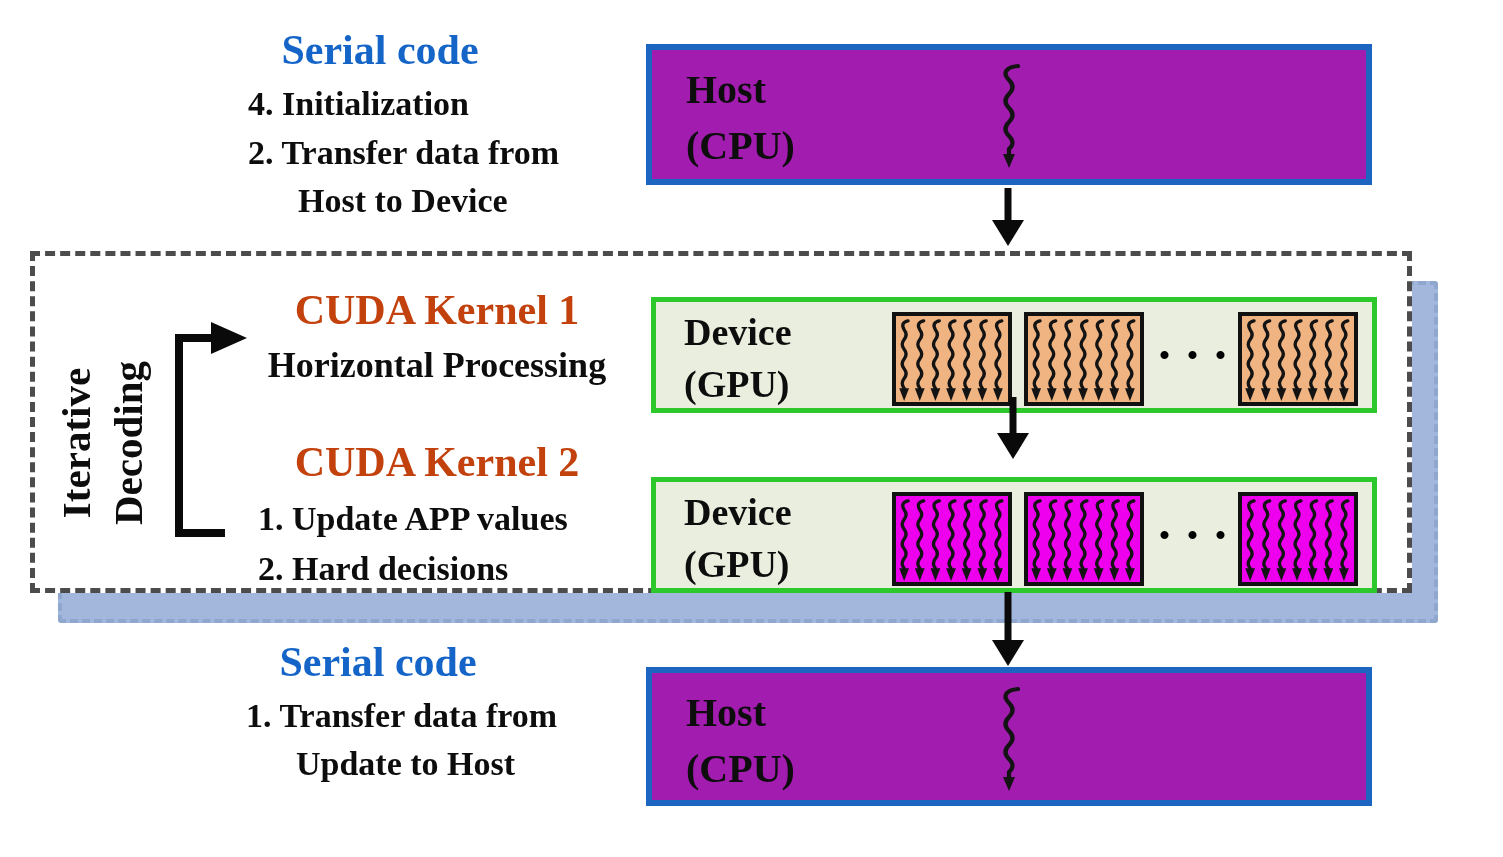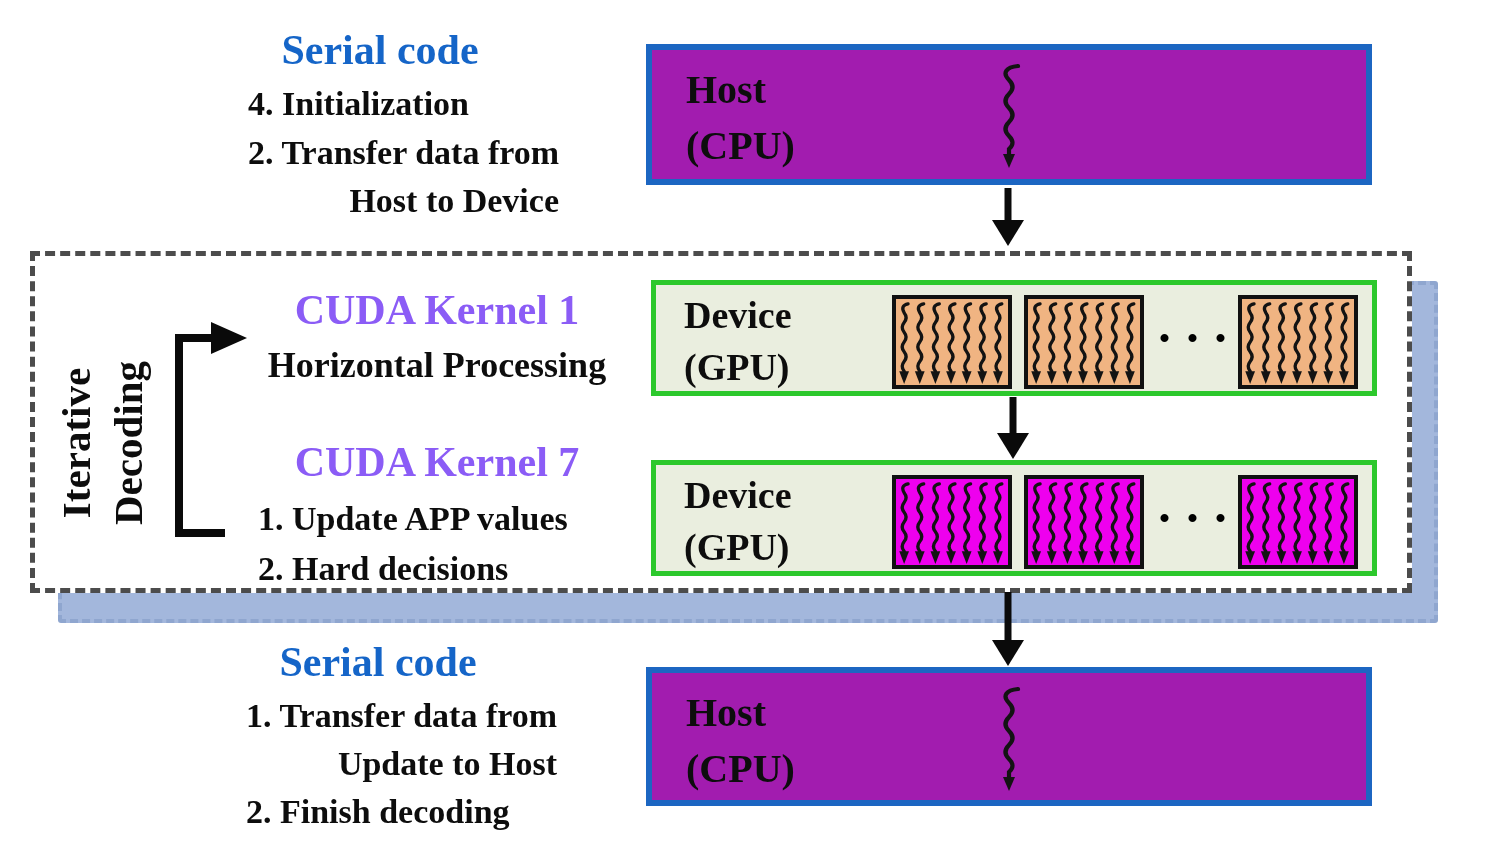--- a/index.html
+++ b/index.html
@@ -6,34 +6,34 @@
   #stage{
     position:relative;width:1503px;height:857px;background:#ffffff;
     font-family:"Liberation Serif","DejaVu Serif",serif;color:#111;overflow:hidden;
   }
   .abs{position:absolute;}
   
   .serial-title{
     width:500px;text-align:center;font-size:42px;font-weight:700;color:#1565c8;letter-spacing:0px;
   }
   .kernel-title{
-    width:500px;text-align:center;font-size:42px;font-weight:700;color:#8b5cf6;
+    width:500px;text-align:center;font-size:42px;font-weight:700;color:#c2410c;
   }
   .kernel-sub{
     width:500px;text-align:center;font-size:36px;font-weight:700;color:#0d0d0d;
   }
   .list{font-size:34px;font-weight:700;color:#0d0d0d;line-height:48.5px;white-space:nowrap;}
-  .list .indent{padding-left:50px;text-align:right;}
+  .list .indent{padding-left:50px;}
   
   .host-box{
     background:#a21caf;border:6px solid #1c66c2;box-sizing:border-box;
   }
   .host-label{padding:12px 0 0 34px;font-size:40px;font-weight:700;line-height:56px;color:#0d0d0d;}
   .device-box{
-    background:#eaeedf;border:5px solid #2cc82c;box-sizing:border-box;
+    background:#eaeedf;border:5px solid #2cc82c;box-sizing:border-box;margin-top:17px;
   }
   .device-label{padding:4px 0 0 28px;font-size:38px;font-weight:700;line-height:52px;color:#0d0d0d;}
   .thread-block{
     position:absolute;top:10px;width:120px;height:94px;border:4px solid #111;box-sizing:border-box;
     display:flex;align-items:center;justify-content:center;
   }
   .thread-block.orange{background:#f0b482;}
   .thread-block.magenta{background:#ee00ee;}
   .dots{
     position:absolute;top:0;height:100%;display:flex;align-items:center;justify-content:center;
@@ -148,21 +148,21 @@
             <use href="#sym-threads"></use>
           </svg>
       </div>
     </div>
 
     <svg class="abs" style="left:961px;top:141px;" width="34" height="62">
       <line x1="17" y1="0" x2="17" y2="38" stroke="#0a0a0a" stroke-width="7"></line>
       <polygon points="1,36 33,36 17,62" fill="#0a0a0a"></polygon>
     </svg>
 
-    <div class="abs kernel-title" style="left:152px;top:182px;">CUDA Kernel 7</div>
+    <div class="abs kernel-title" style="left:152px;top:182px;">CUDA Kernel 2</div>
     <div class="abs list" style="left:223px;top:238px;line-height:49.5px;">
       <div>1. Update APP values</div>
       <div>2. Hard decisions</div>
     </div>
 
     <div class="abs device-box" style="left:616px;top:204px;width:726px;height:116px;">
       <div class="device-label">
         <div>Device</div>
         <div>(GPU)</div>
       </div>
@@ -187,21 +187,20 @@
 
   <svg class="abs" style="left:991px;top:592px;" width="34" height="74">
     <line x1="17" y1="0" x2="17" y2="50" stroke="#0a0a0a" stroke-width="7"></line>
     <polygon points="1,48 33,48 17,74" fill="#0a0a0a"></polygon>
   </svg>
 
   <div class="abs serial-title" style="left:128px;top:638px;">Serial code</div>
   <div class="abs list" style="left:246px;top:692px;line-height:48px;">
     <div>1. Transfer data from</div>
     <div class="indent">Update to Host</div>
-    <div>2. Finish decoding</div>
   </div>
 
   <div class="abs host-box" style="left:646px;top:667px;width:726px;height:139px;">
     <div class="host-label">
       <div>Host</div>
       <div>(CPU)</div>
     </div>
     <svg class="abs" style="left:342px;top:12px;" width="32" height="108" viewBox="0 0 32 108">
         <use href="#sym-squiggle"></use>
       </svg>

